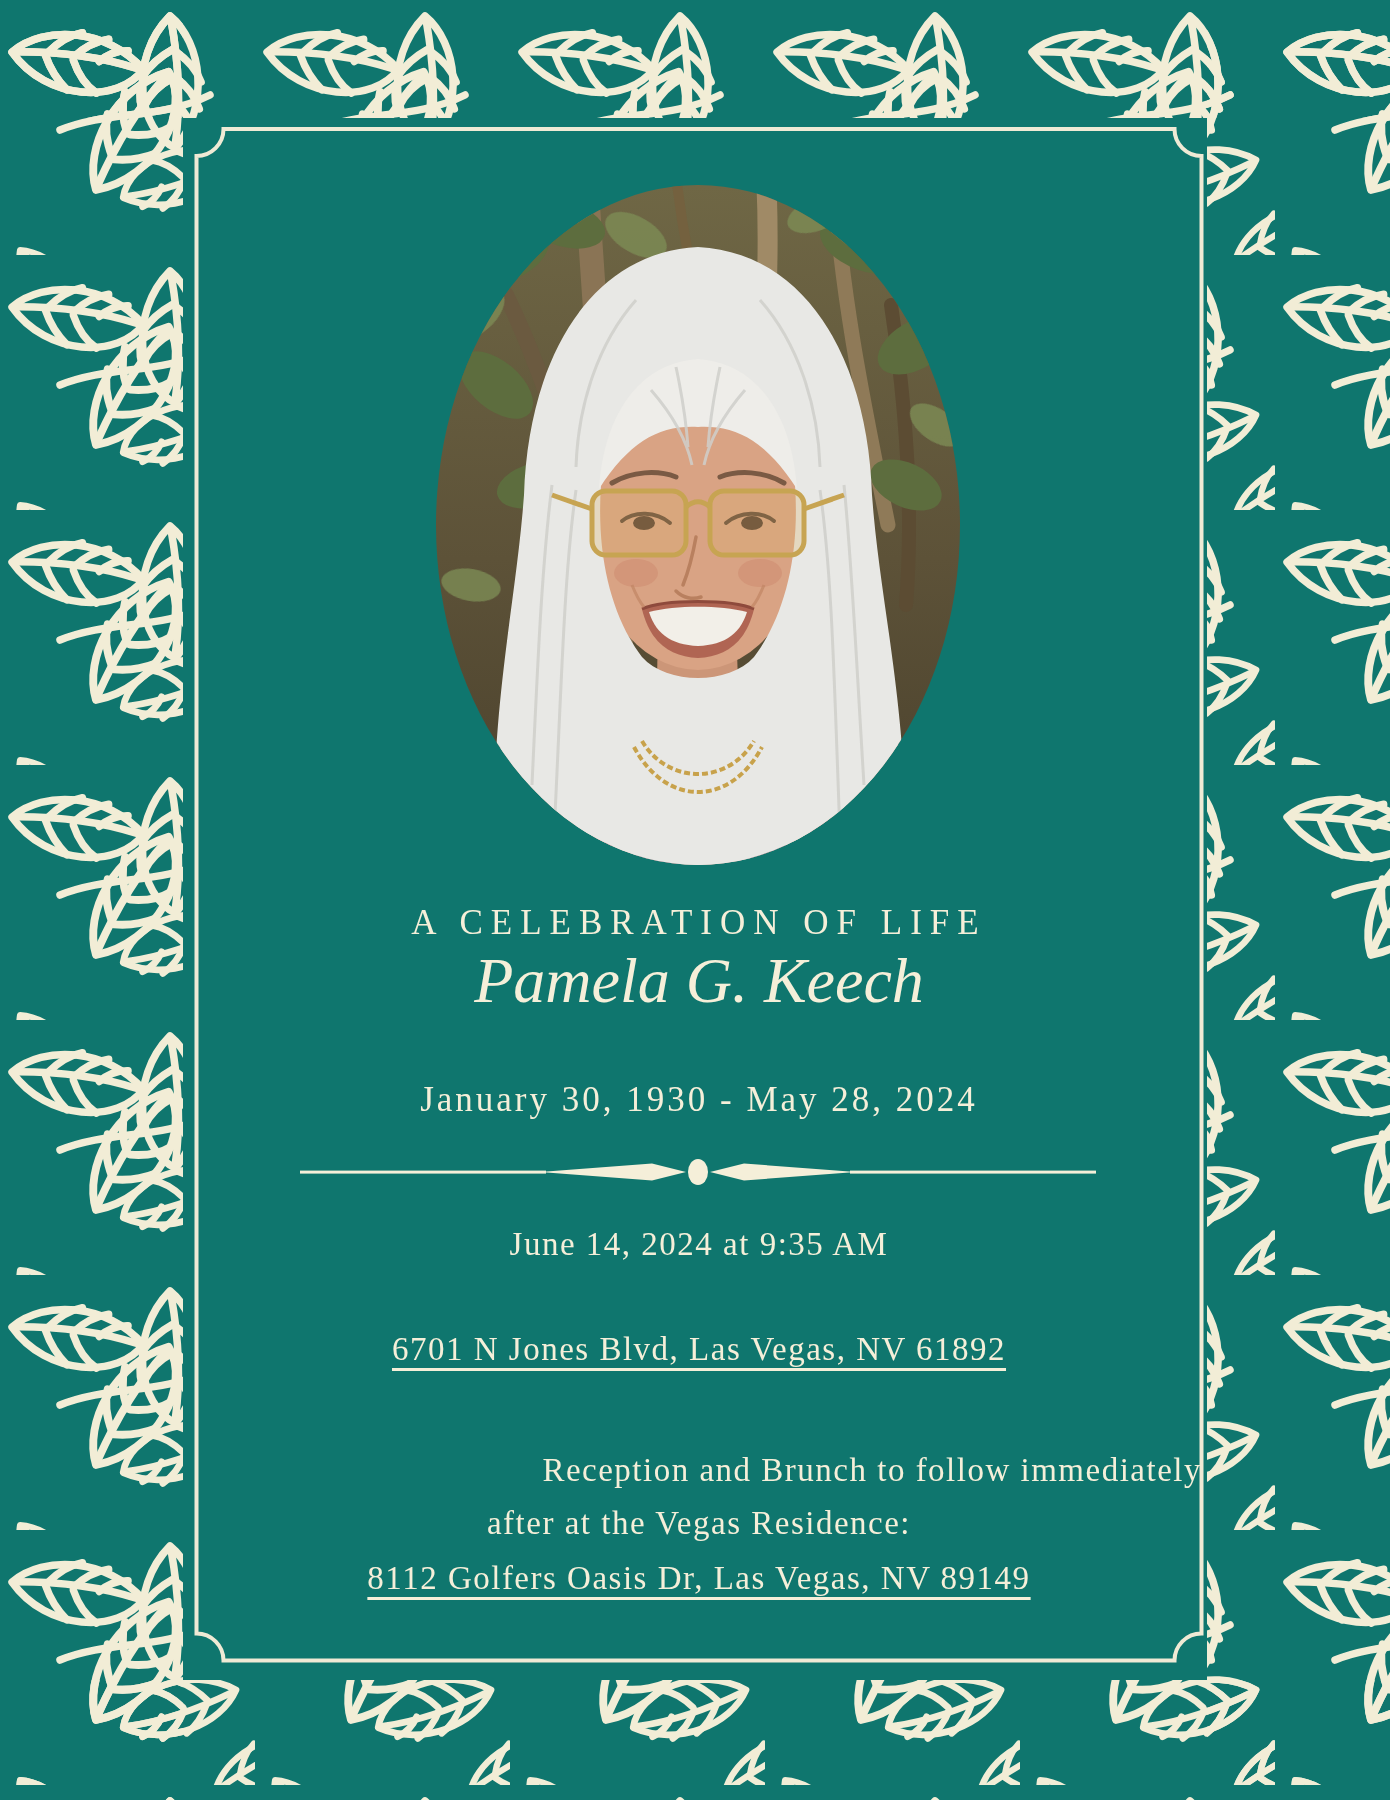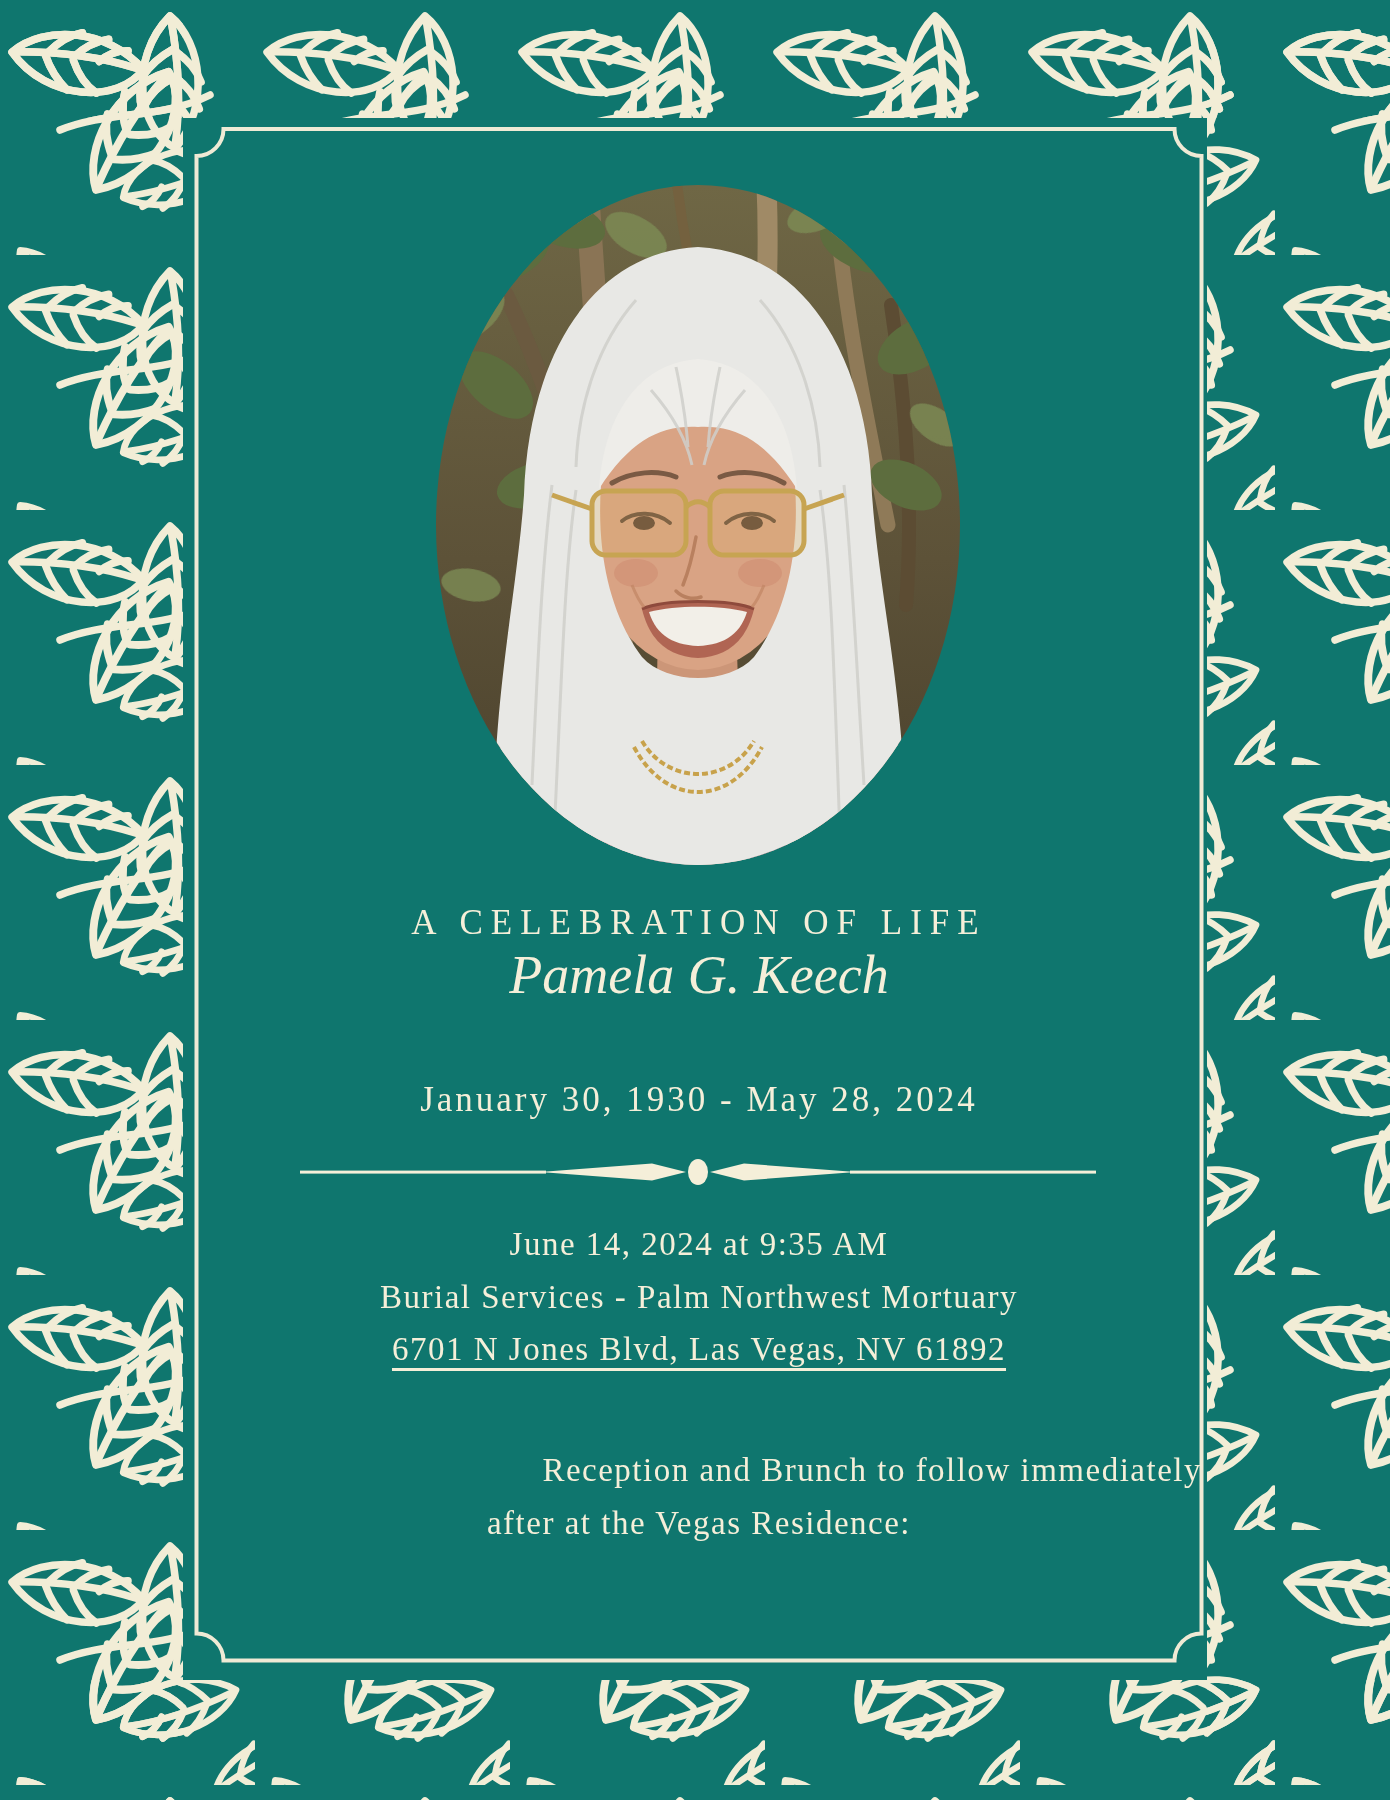--- a/index.html
+++ b/index.html
@@ -10,21 +10,21 @@
     overflow:hidden;
     font-family:"Liberation Serif", serif;
     color:#F5EFD9;
     margin:0 auto;
   }
   .layer{position:absolute;left:0;top:0;}
   .text-layer{position:absolute;left:196px;top:0;width:1006px;height:1800px;pointer-events:none;}
   .text-layer > *{pointer-events:auto;}
   .tline{position:absolute;left:0;width:100%;text-align:center;white-space:nowrap;}
   .eyebrow{top:903px;font-size:35px;letter-spacing:8px;}
-  .name{top:944px;font-size:54px;font-style:italic;font-weight:400;margin:0;}
+  .name{top:944px;font-size:64px;font-style:italic;font-weight:400;margin:0;}
   .lifespan{top:1080px;font-size:35px;letter-spacing:3px;}
   .detail{font-size:33px;letter-spacing:1.5px;}
   .d1{top:1226px;}
   .d2{top:1279px;}
   .d3{top:1331px;}
   .r1{top:1452px;text-align:right;}
   .r2{top:1505px;}
   .r3{top:1560px;}
   .addr{
     text-decoration:underline;
@@ -204,25 +204,25 @@
       </g>
     </svg>
   </div>
 
   <div class="text-layer">
     <div class="tline eyebrow">A CELEBRATION OF LIFE</div>
     <h1 class="tline name">Pamela G. Keech</h1>
     <div class="tline lifespan">January 30, 1930 - May 28, 2024</div>
 
     <div class="tline detail d1">June 14, 2024 at 9:35 AM</div>
-    <div class="tline detail d2">Burial Services - Palm Northwest Mortuary</div>
     <div class="tline detail d3"><span class="addr">6701 N Jones Blvd, Las Vegas, NV 61892</span></div>
 
     <div class="tline detail r1">Reception and Brunch to follow immediately</div>
     <div class="tline detail r2">after at the Vegas Residence:</div>
+    <div class="tline detail r3"><span class="addr">8112 Golfers Oasis Dr, Las Vegas, NV 89149</span></div>
   </div>
 
   <svg class="layer" style="top:1150px" width="1390" height="44" viewBox="0 0 1390 44" aria-hidden="true">
     <g fill="#F5EFD9">
       <rect x="300" y="20.6" width="246" height="3"></rect>
       <rect x="850" y="20.6" width="246" height="3"></rect>
       <path d="M540,22 L652,13.5 L686,22 L652,30.5 Z"></path>
       <path d="M856,22 L744,13.5 L710,22 L744,30.5 Z"></path>
       <ellipse cx="698" cy="22" rx="10" ry="13"></ellipse>
     </g>

